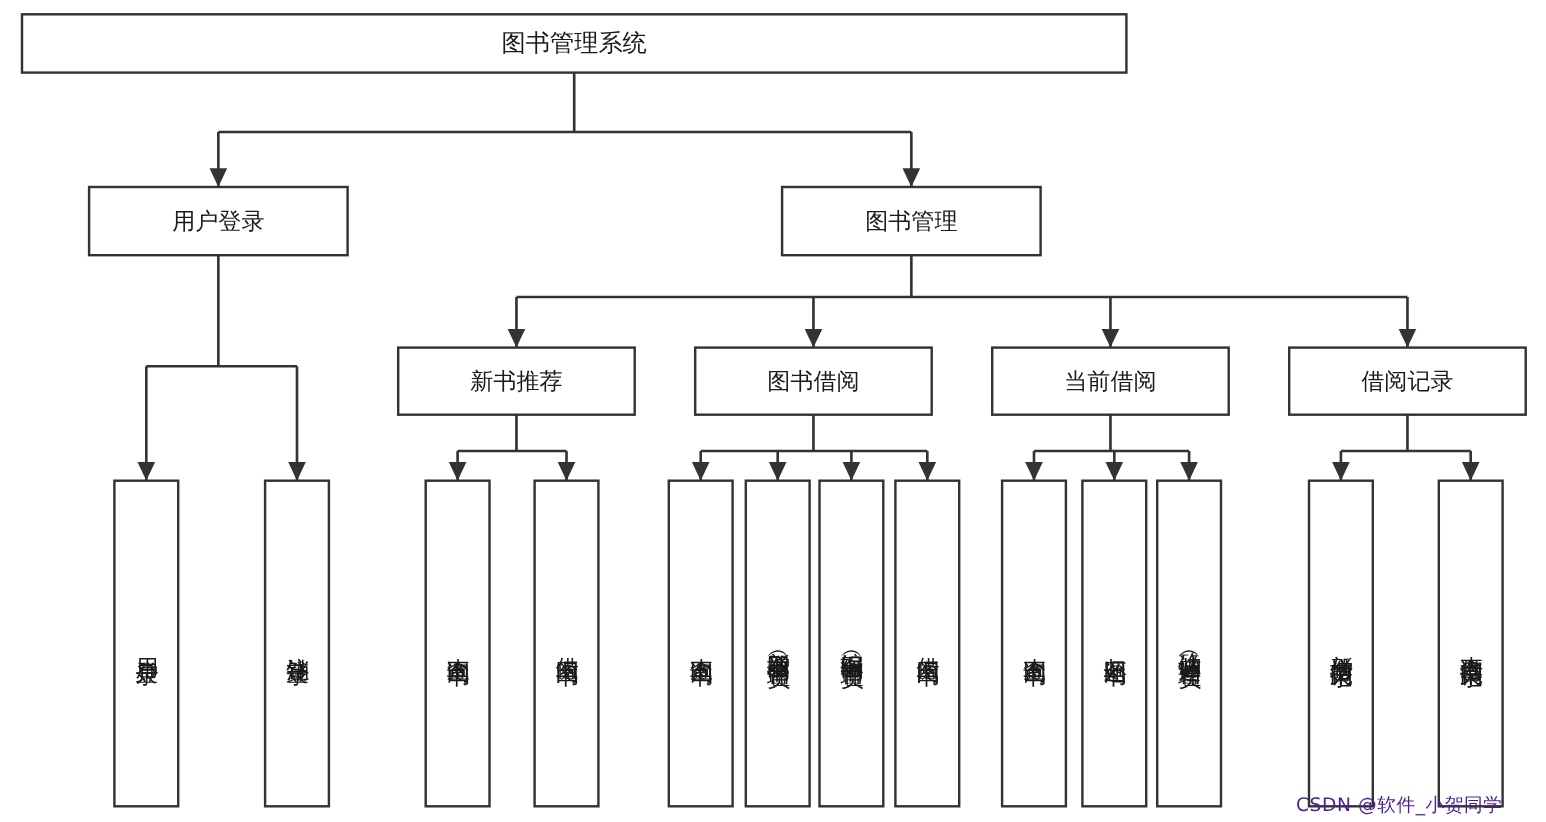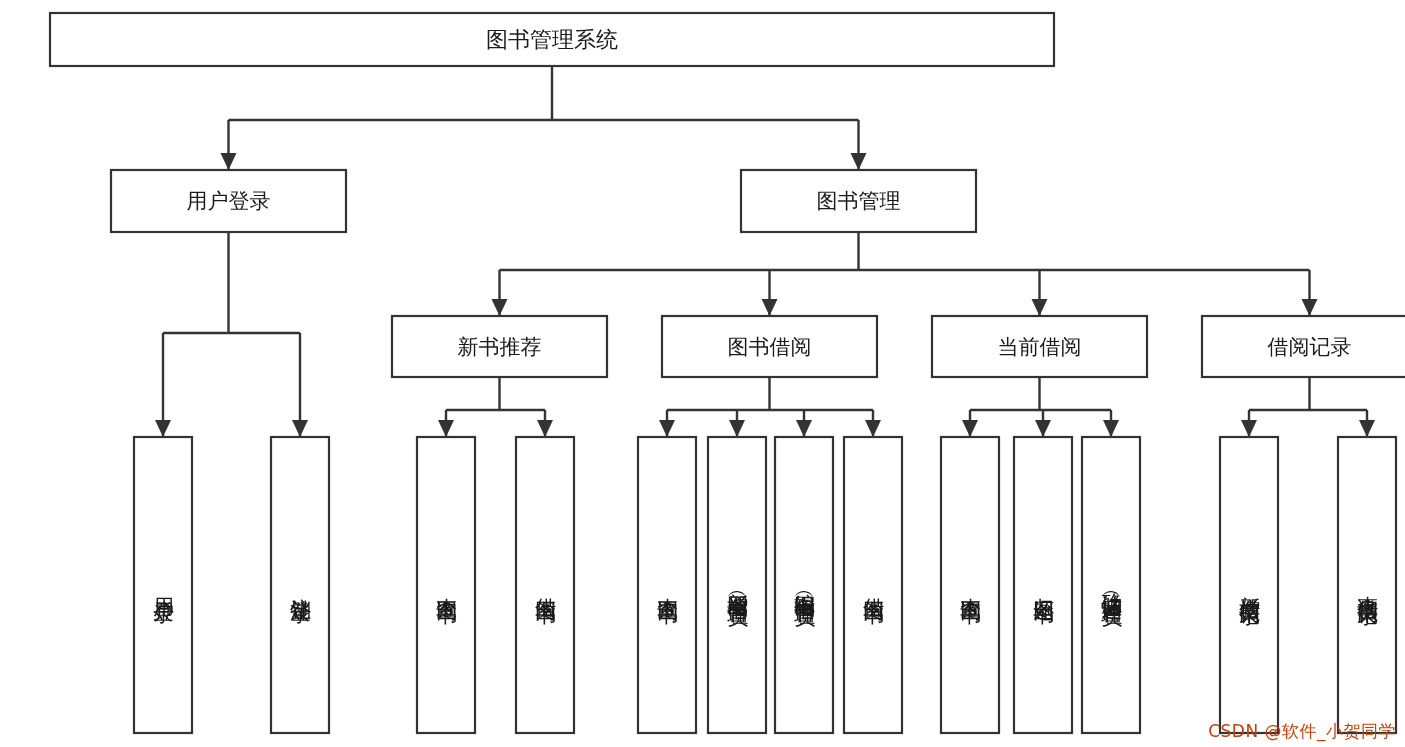--- a/index.html
+++ b/index.html
@@ -11,21 +11,20 @@
     width: 1405px;
     height: 747px;
     font-family: "DejaVu Sans", "Liberation Sans", sans-serif;
     overflow: hidden;
     position: relative;
   }
   #diagram-root {
     position: relative;
     width: 1374px;
     height: 747px;
-    margin-left: 30px;
   }
   svg.diagram {
     position: absolute;
     top: 0;
     left: 0;
     width: 1405px;
     height: 747px;
     display: block;
   }
   .node-box {
@@ -67,21 +66,21 @@
     letter-spacing: 2px;
     white-space: nowrap;
     pointer-events: none;
   }
   .watermark {
     position: absolute;
     right: 8px;
     bottom: 4px;
     font-family: "DejaVu Sans", "Liberation Sans", sans-serif;
     font-size: 17px;
-    color: #c2410c;
+    color: #4c1d95;
     white-space: nowrap;
     letter-spacing: 0.5px;
   }
 </style>
 </head>
 <body>
 
 <div id="diagram-root">
   <svg class="diagram" viewBox="0 0 1405 747">
     <g id="connectors-layer">

